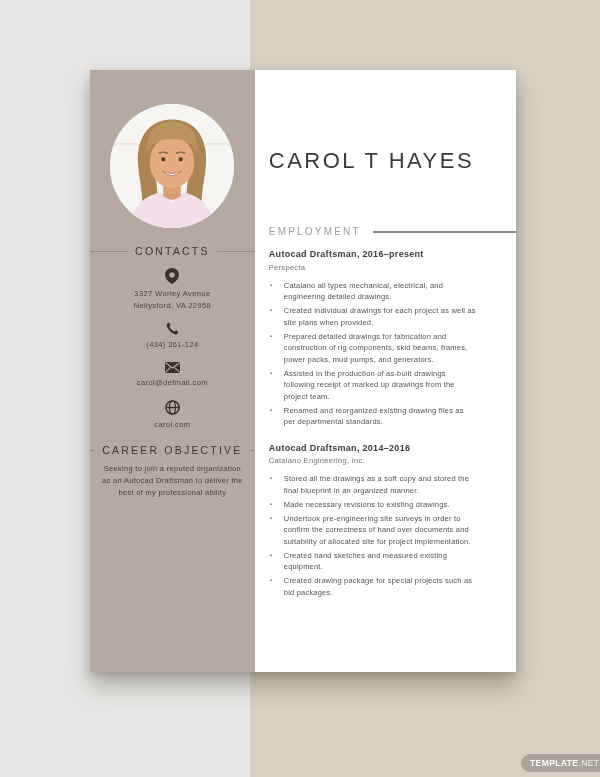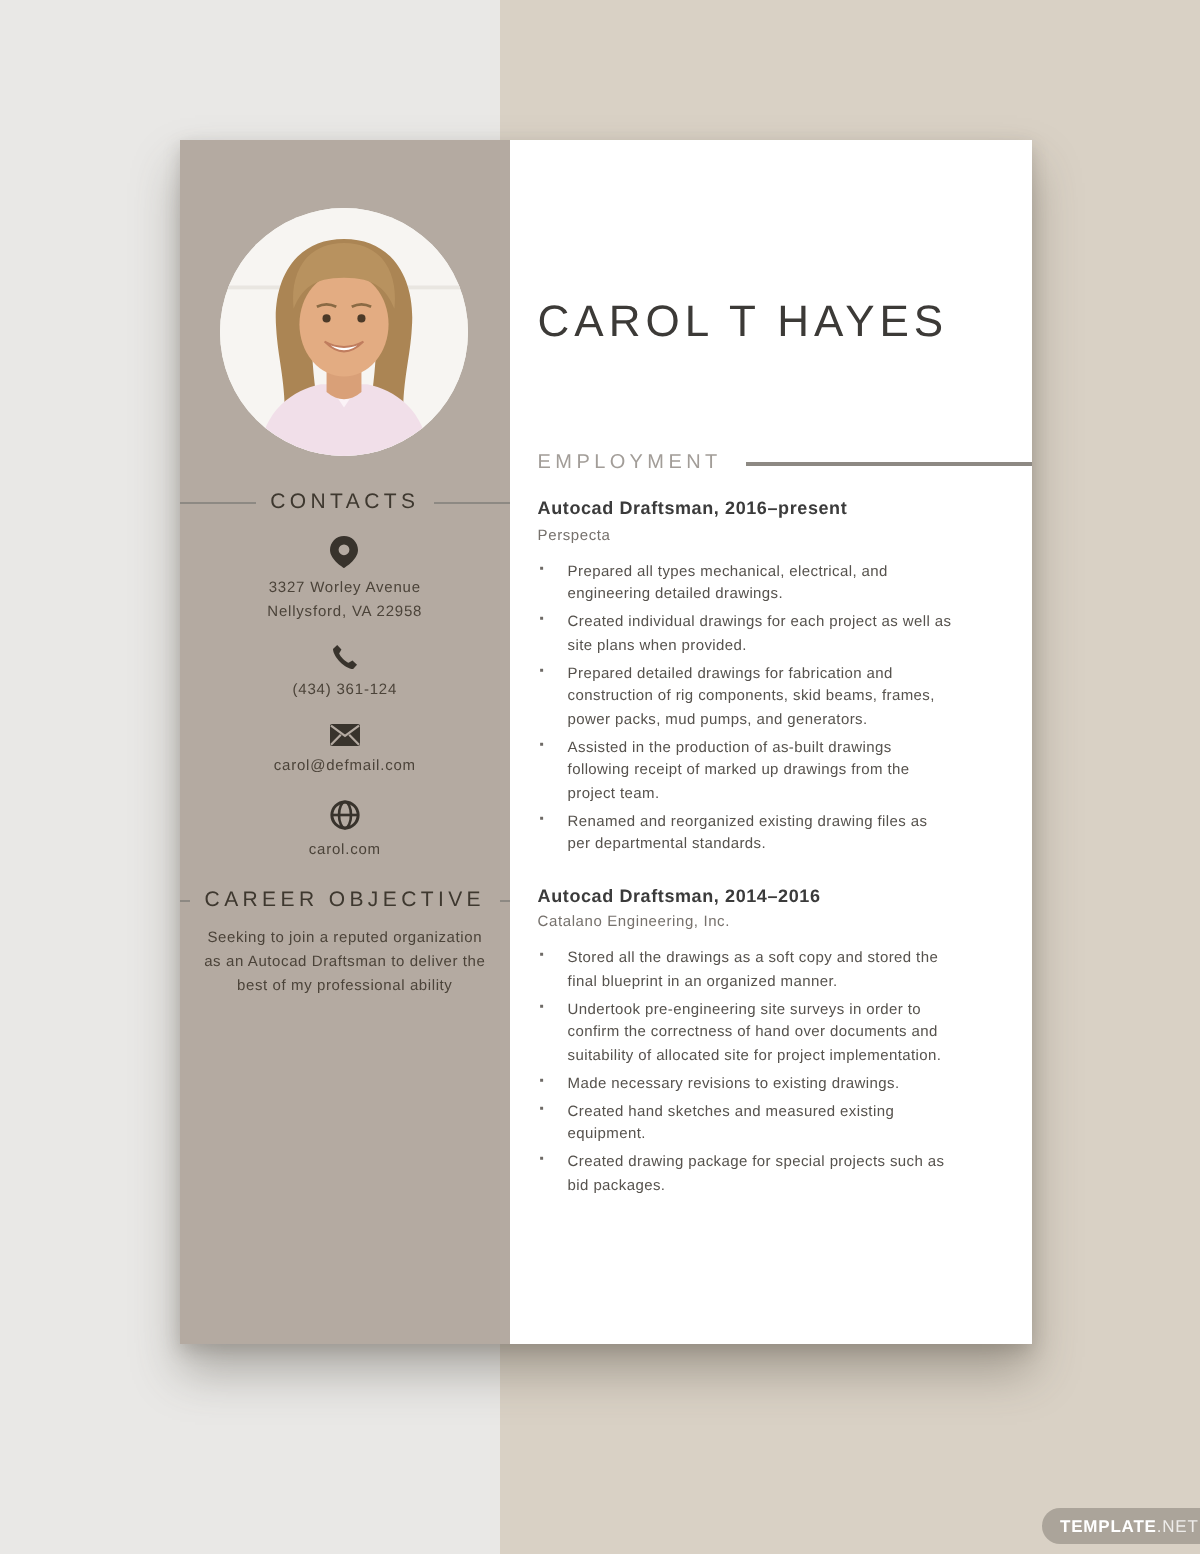--- a/index.html
+++ b/index.html
@@ -131,35 +131,35 @@
 
     <div class="section-head">
       <span class="label">EMPLOYMENT</span>
       <span class="hline"></span>
     </div>
 
     <section class="job">
       <h3>Autocad Draftsman, 2016–present</h3>
       <p class="company">Perspecta</p>
       <ul>
-        <li>Prepared all types mechanical, electrical, and engineering detailed drawings.</li>
+        <li>Catalano all types mechanical, electrical, and engineering detailed drawings.</li>
         <li>Created individual drawings for each project as well as site plans when provided.</li>
         <li>Prepared detailed drawings for fabrication and construction of rig components, skid beams, frames, power packs, mud pumps, and generators.</li>
         <li>Assisted in the production of as-built drawings following receipt of marked up drawings from the project team.</li>
         <li>Renamed and reorganized existing drawing files as per departmental standards.</li>
       </ul>
     </section>
 
     <section class="job">
       <h3>Autocad Draftsman, 2014–2016</h3>
       <p class="company">Catalano Engineering, Inc.</p>
       <ul>
         <li>Stored all the drawings as a soft copy and stored the final blueprint in an organized manner.</li>
+        <li>Made necessary revisions to existing drawings.</li>
         <li>Undertook pre-engineering site surveys in order to confirm the correctness of hand over documents and suitability of allocated site for project implementation.</li>
-        <li>Made necessary revisions to existing drawings.</li>
         <li>Created hand sketches and measured existing equipment.</li>
         <li>Created drawing package for special projects such as bid packages.</li>
       </ul>
     </section>
   </main>
 </div>
 
 <div class="badge">
   <span class="b-bold">TEMPLATE</span>
     <span class="b-light">.NET</span>

